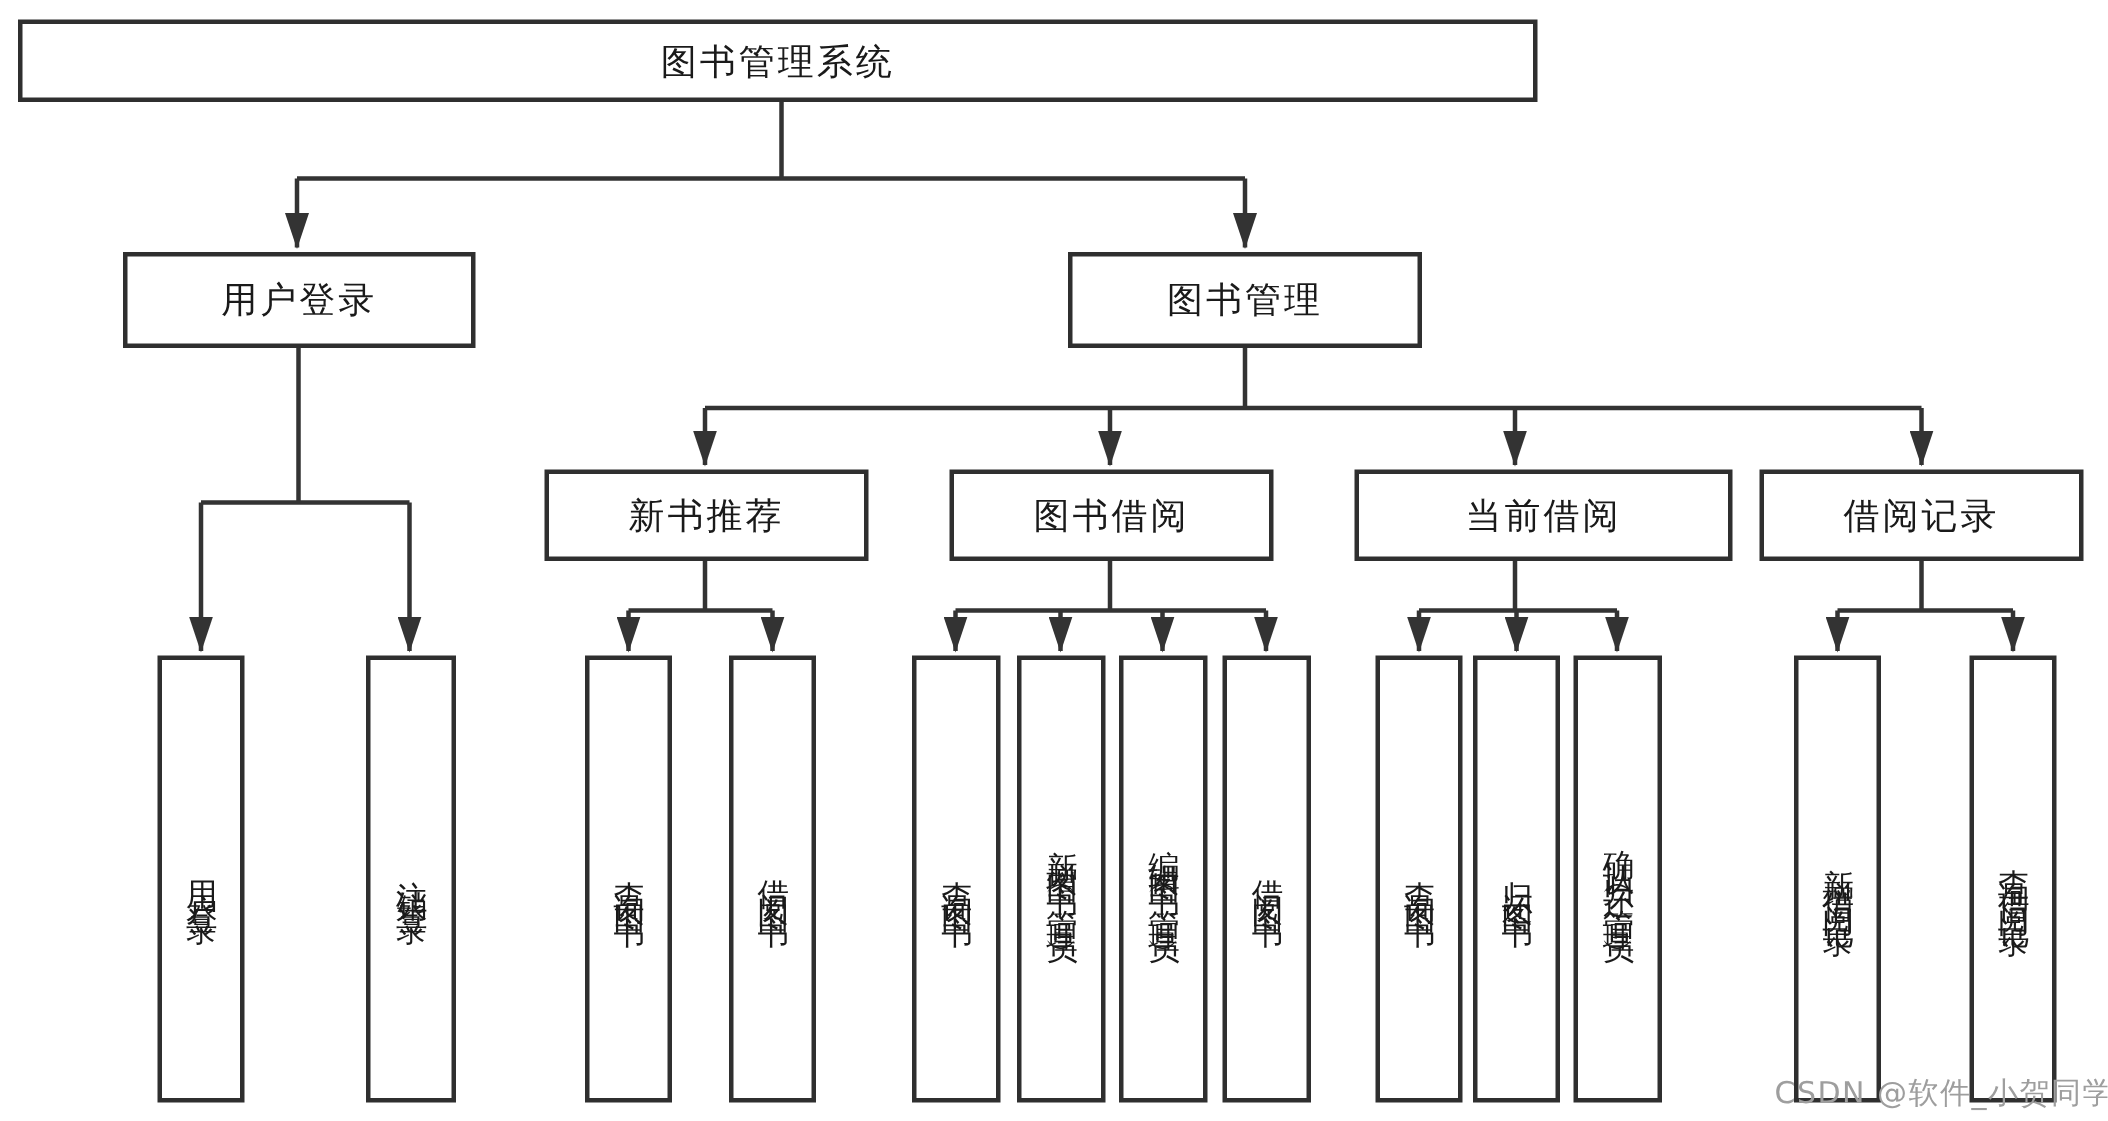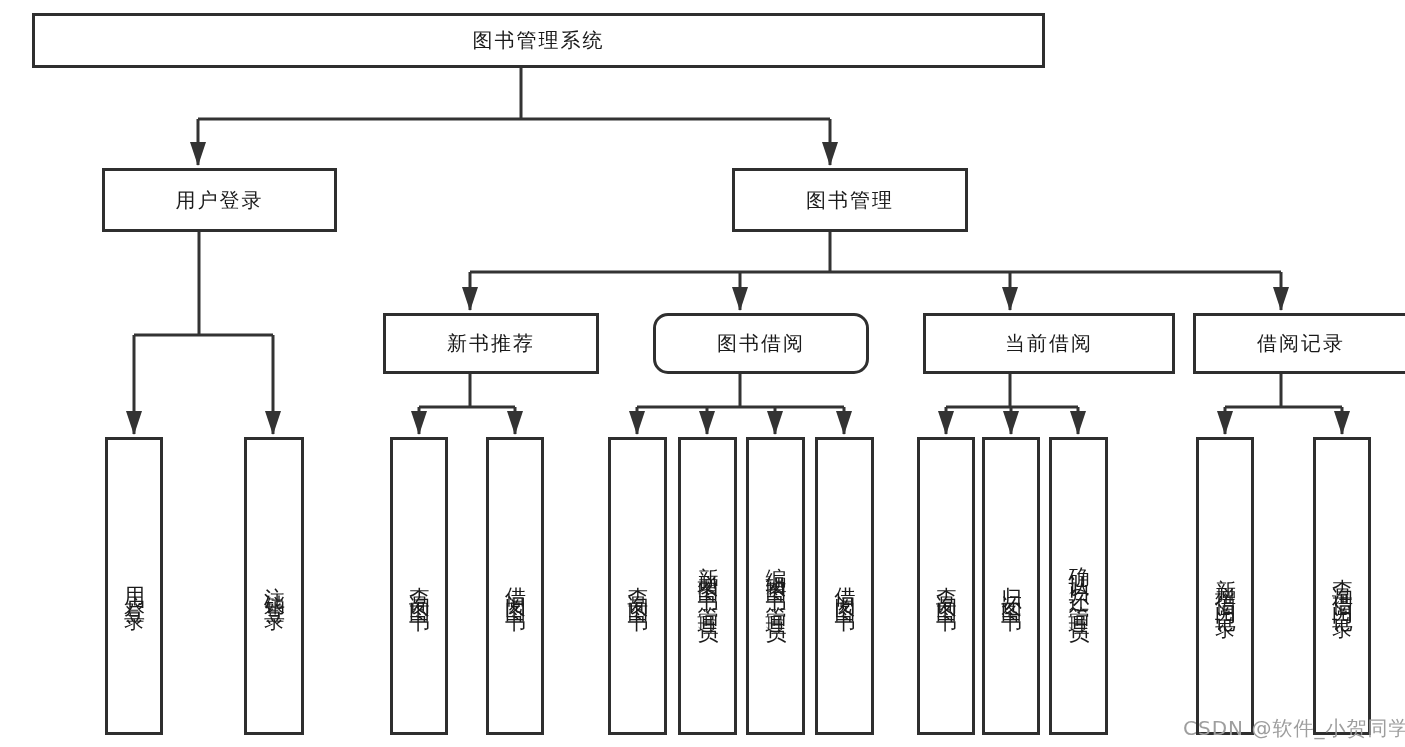--- a/index.html
+++ b/index.html
@@ -43,24 +43,23 @@
     box-sizing: border-box;
     background: var(--box-background, #ffffff);
     border: 3px solid var(--box-border, #333333);
     color: var(--text, #1a1a1a);
     display: flex;
     align-items: center;
     justify-content: center;
     z-index: 2;
   }
   .h-box {
-    font-size: 20px;
+    font-size: 24px;
     letter-spacing: 2px;
     white-space: nowrap;
-    margin-left: 20px;
   }
   .root-box {
     left: 12px;
     top: 13px;
     width: 1013px;
     height: 55px;
   }
   .lvl2-box {
     top: 168px;
     height: 64px;
@@ -133,21 +132,21 @@
       <line x1="1342" y1="407" x2="1342" y2="434" marker-end="url(#arrow)"></line>
     </g>
   </svg>
 
   <div class="box h-box root-box">图书管理系统</div>
 
   <div class="box h-box lvl2-box" style="left:82px;width:235px;">用户登录</div>
   <div class="box h-box lvl2-box" style="left:712px;width:236px;">图书管理</div>
 
   <div class="box h-box lvl3-box" style="left:363px;width:216px;">新书推荐</div>
-  <div class="box h-box lvl3-box" style="left:633px;width:216px;border-radius:15px;">图书借阅</div>
+  <div class="box h-box lvl3-box" style="left:633px;width:216px;">图书借阅</div>
   <div class="box h-box lvl3-box" style="left:903px;width:252px;">当前借阅</div>
   <div class="box h-box lvl3-box" style="left:1173px;width:216px;">借阅记录</div>
 
   <div class="box leaf-box" style="left:105px;">用户登录</div>
   <div class="box leaf-box" style="left:244px;width:60px;">注销登录</div>
 
   <div class="box leaf-box" style="left:390px;">查询图书</div>
   <div class="box leaf-box" style="left:486px;">借阅图书</div>
 
   <div class="box leaf-box" style="left:608px;width:59px;">查询图书</div>

